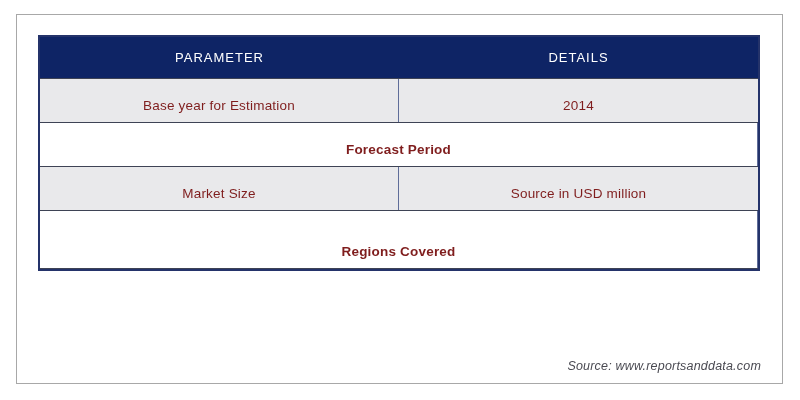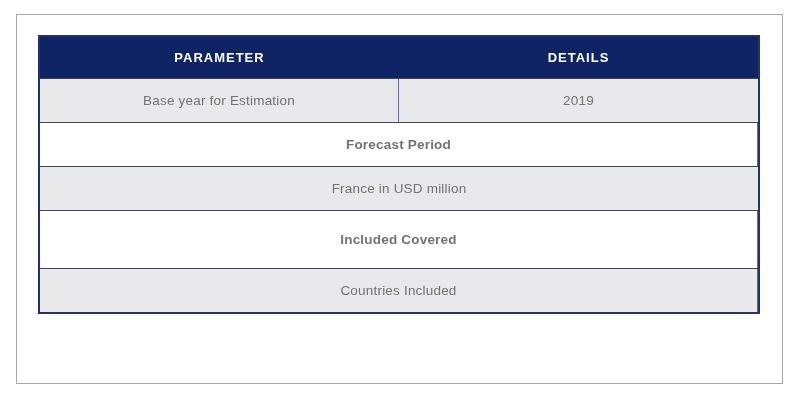--- a/index.html
+++ b/index.html
@@ -28,37 +28,37 @@
     height: 41px;
     background: #0e2465;
   }
   .th {
     flex: 1 1 50%;
     display: flex;
     align-items: center;
     justify-content: center;
     color: #ffffff;
     font-size: 13px;
-    font-weight: bold;
+    font-weight: normal;
     letter-spacing: 1px;
   }
   .row {
     display: flex;
     border-top: 1px solid #3e4355;
   }
   .row:first-of-type { border-top: none; }
   .row.shaded { background: #e9e9eb; }
   .row.plain  { background: #ffffff; font-weight: bold; }
   .cell {
     flex: 1 1 50%;
     display: flex;
-    align-items: center;
+    align-items: flex-end;
     justify-content: center;
     text-align: center;
-    color: #737373;
+    color: #7f1d1d;
     font-size: 13.5px;
     letter-spacing: 0.2px;
     line-height: 24px;
     padding: 4px 12px;
     min-height: 43px;
   }
   .cell.param { border-right: 1px solid #5f6d99; }
   .cell.detail span { white-space: pre-wrap; }
   .row-regions .cell { min-height: 57px; }
   .source-line {
@@ -81,45 +81,46 @@
     <div class="thead">
       <div class="th">PARAMETER</div>
       <div class="th">DETAILS</div>
     </div>
 
     <div class="row shaded">
       <div class="cell param">
           <span>Base year for Estimation</span>
         </div>
       <div class="cell detail">
-          <span>2019</span>
+          <span>2014</span>
         </div>
     </div>
 
     <div class="row plain">
       <div class="cell param">
           <span>Forecast Period</span>
         </div>
     </div>
 
 
     <div class="row shaded">
+      <div class="cell param">
+          <span>Market Size</span>
+        </div>
       <div class="cell detail">
-          <span>France in USD million</span>
+          <span>Source in USD million</span>
         </div>
     </div>
 
     <div class="row plain row-regions">
       <div class="cell param">
-          <span>Included Covered</span>
+          <span>Regions Covered</span>
         </div>
     </div>
 
     <div class="row shaded">
-      <div class="cell param">
-          <span>Countries Included</span>
-        </div>
     </div>
 
   </div>
 
+  <div class="source-line">Source: www.reportsanddata.com</div>
 
 </div>
 
 </body></html>

